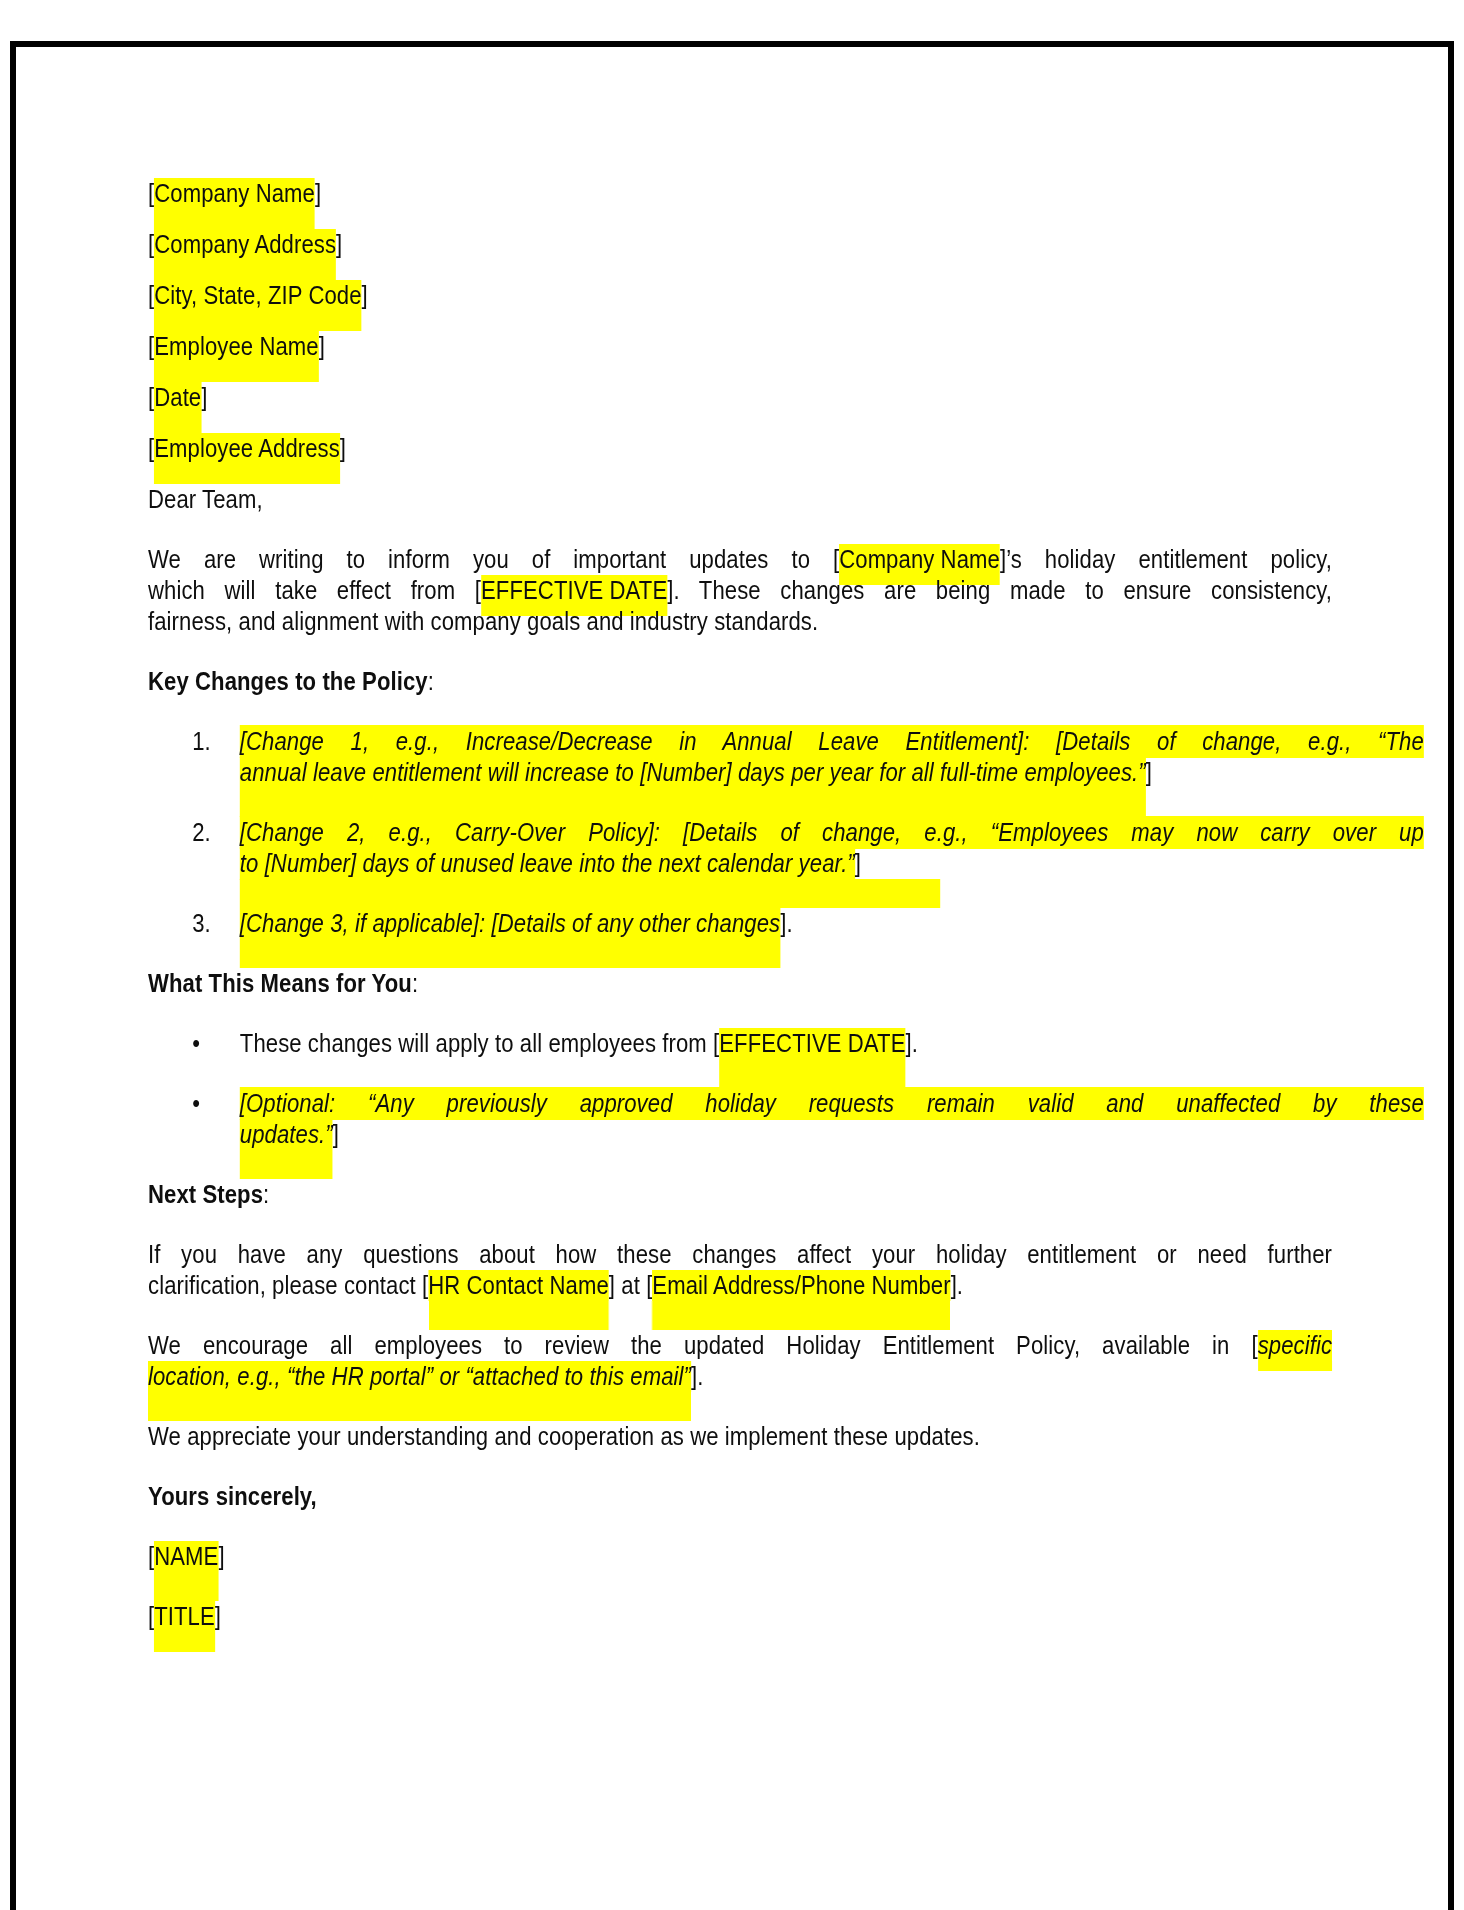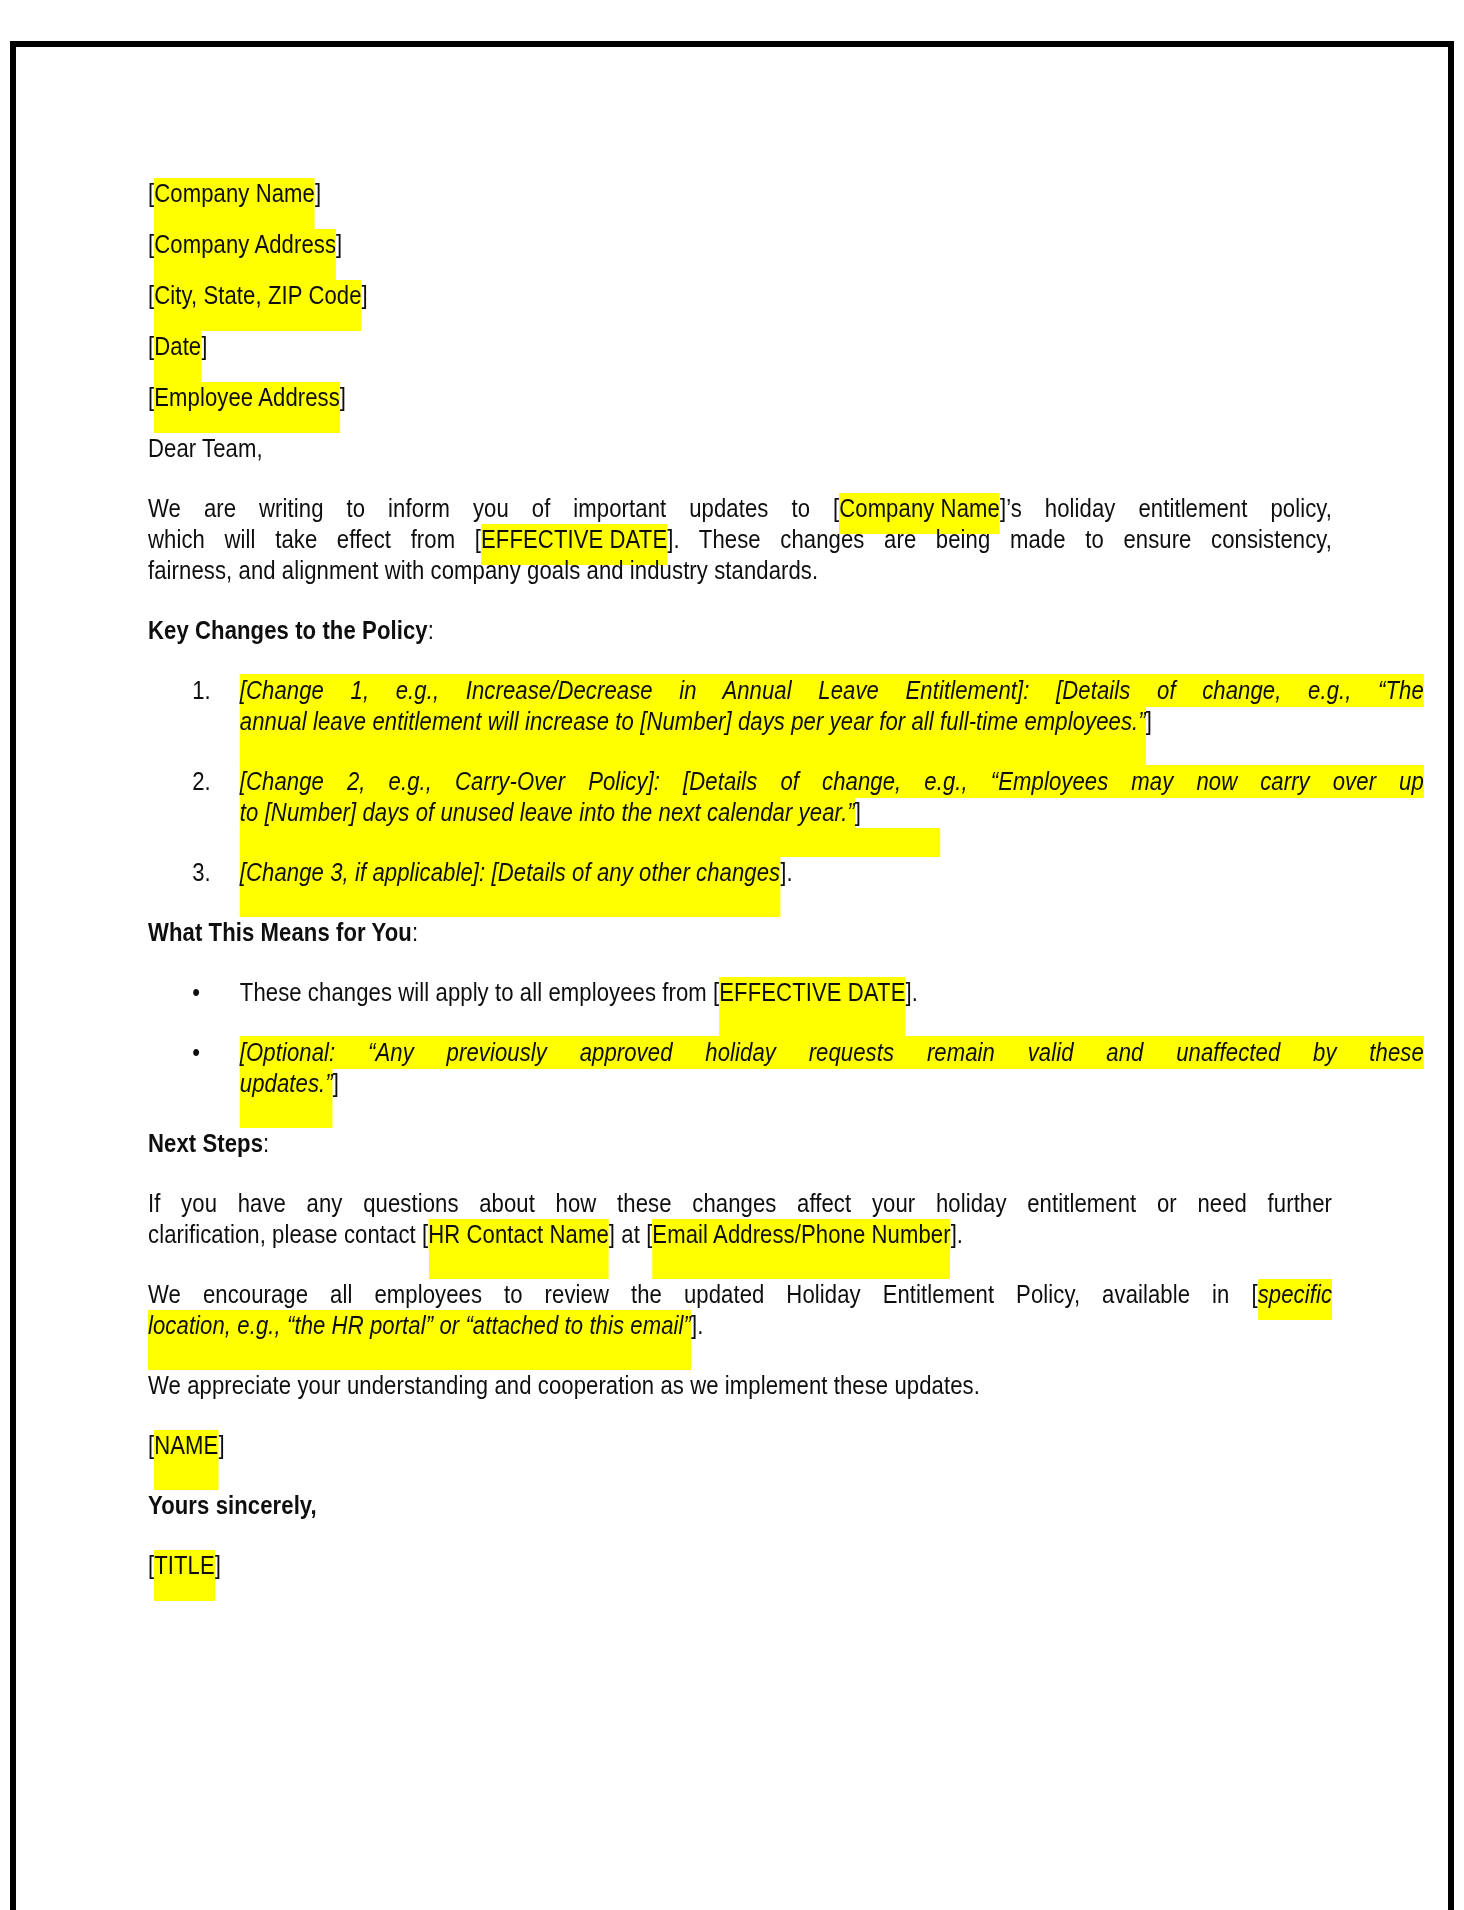--- a/index.html
+++ b/index.html
@@ -88,20 +88,23 @@
     <div class="block tight">
       <div class="line"><span class="r">[</span><span class="r hl hang" style="--hang: 20px;">Company Name</span><span class="r">]</span></div>
     </div>
     <div class="block tight">
       <div class="line"><span class="r">[</span><span class="r hl hang" style="--hang: 20px;">Company Address</span><span class="r">]</span></div>
     </div>
     <div class="block tight">
       <div class="line"><span class="r">[</span><span class="r hl hang" style="--hang: 20px;">City, State, ZIP Code</span><span class="r">]</span></div>
     </div>
     <div class="block tight">
+      <div class="line"><span class="r">[</span><span class="r hl hang" style="--hang: 20px;">Employee Name</span><span class="r">]</span></div>
+    </div>
+    <div class="block tight">
       <div class="line"><span class="r">[</span><span class="r hl hang" style="--hang: 20px;">Date</span><span class="r">]</span></div>
     </div>
     <div class="block tight">
       <div class="line"><span class="r">[</span><span class="r hl hang" style="--hang: 20px;">Employee Address</span><span class="r">]</span></div>
     </div>
     <div class="block">
       <div class="line"><span class="r">Dear Team,</span></div>
     </div>
     <div class="block">
       <div class="line just"><span class="r">We are writing to inform you of important updates to </span><span class="r">[</span><span class="r hl hang" style="--hang: 10px;">Company Name</span><span class="r">]’s holiday entitlement policy,</span></div>
@@ -140,21 +143,21 @@
       <div class="line"><span class="r">clarification, please contact </span><span class="r">[</span><span class="r hl hang" style="--hang: 29px;">HR Contact Name</span><span class="r">] at </span><span class="r">[</span><span class="r hl hang" style="--hang: 29px;">Email Address/Phone Number</span><span class="r">].</span></div>
     </div>
     <div class="block">
       <div class="line just"><span class="r">We encourage all employees to review the updated Holiday Entitlement Policy, available in </span><span class="r">[</span><span class="r hl it hang" style="--hang: 10px;">specific</span></div>
       <div class="line"><span class="r hl it hang" style="--hang: 29px;">location, e.g., “the HR portal” or “attached to this email”</span><span class="r">].</span></div>
     </div>
     <div class="block">
       <div class="line"><span class="r">We appreciate your understanding and cooperation as we implement these updates.</span></div>
     </div>
     <div class="block">
-      <div class="line"><span class="r">[</span><span class="r hl hang" style="--hang: 29px;">NAME</span><span class="r">]</span></div>
+      <div class="line"><span class="r b">Yours sincerely,</span></div>
     </div>
     <div class="block">
-      <div class="line"><span class="r b">Yours sincerely,</span></div>
+      <div class="line"><span class="r">[</span><span class="r hl hang" style="--hang: 29px;">NAME</span><span class="r">]</span></div>
     </div>
     <div class="block">
       <div class="line"><span class="r">[</span><span class="r hl hang" style="--hang: 20px;">TITLE</span><span class="r">]</span></div>
     </div>
   </div>
 
 </body></html>

